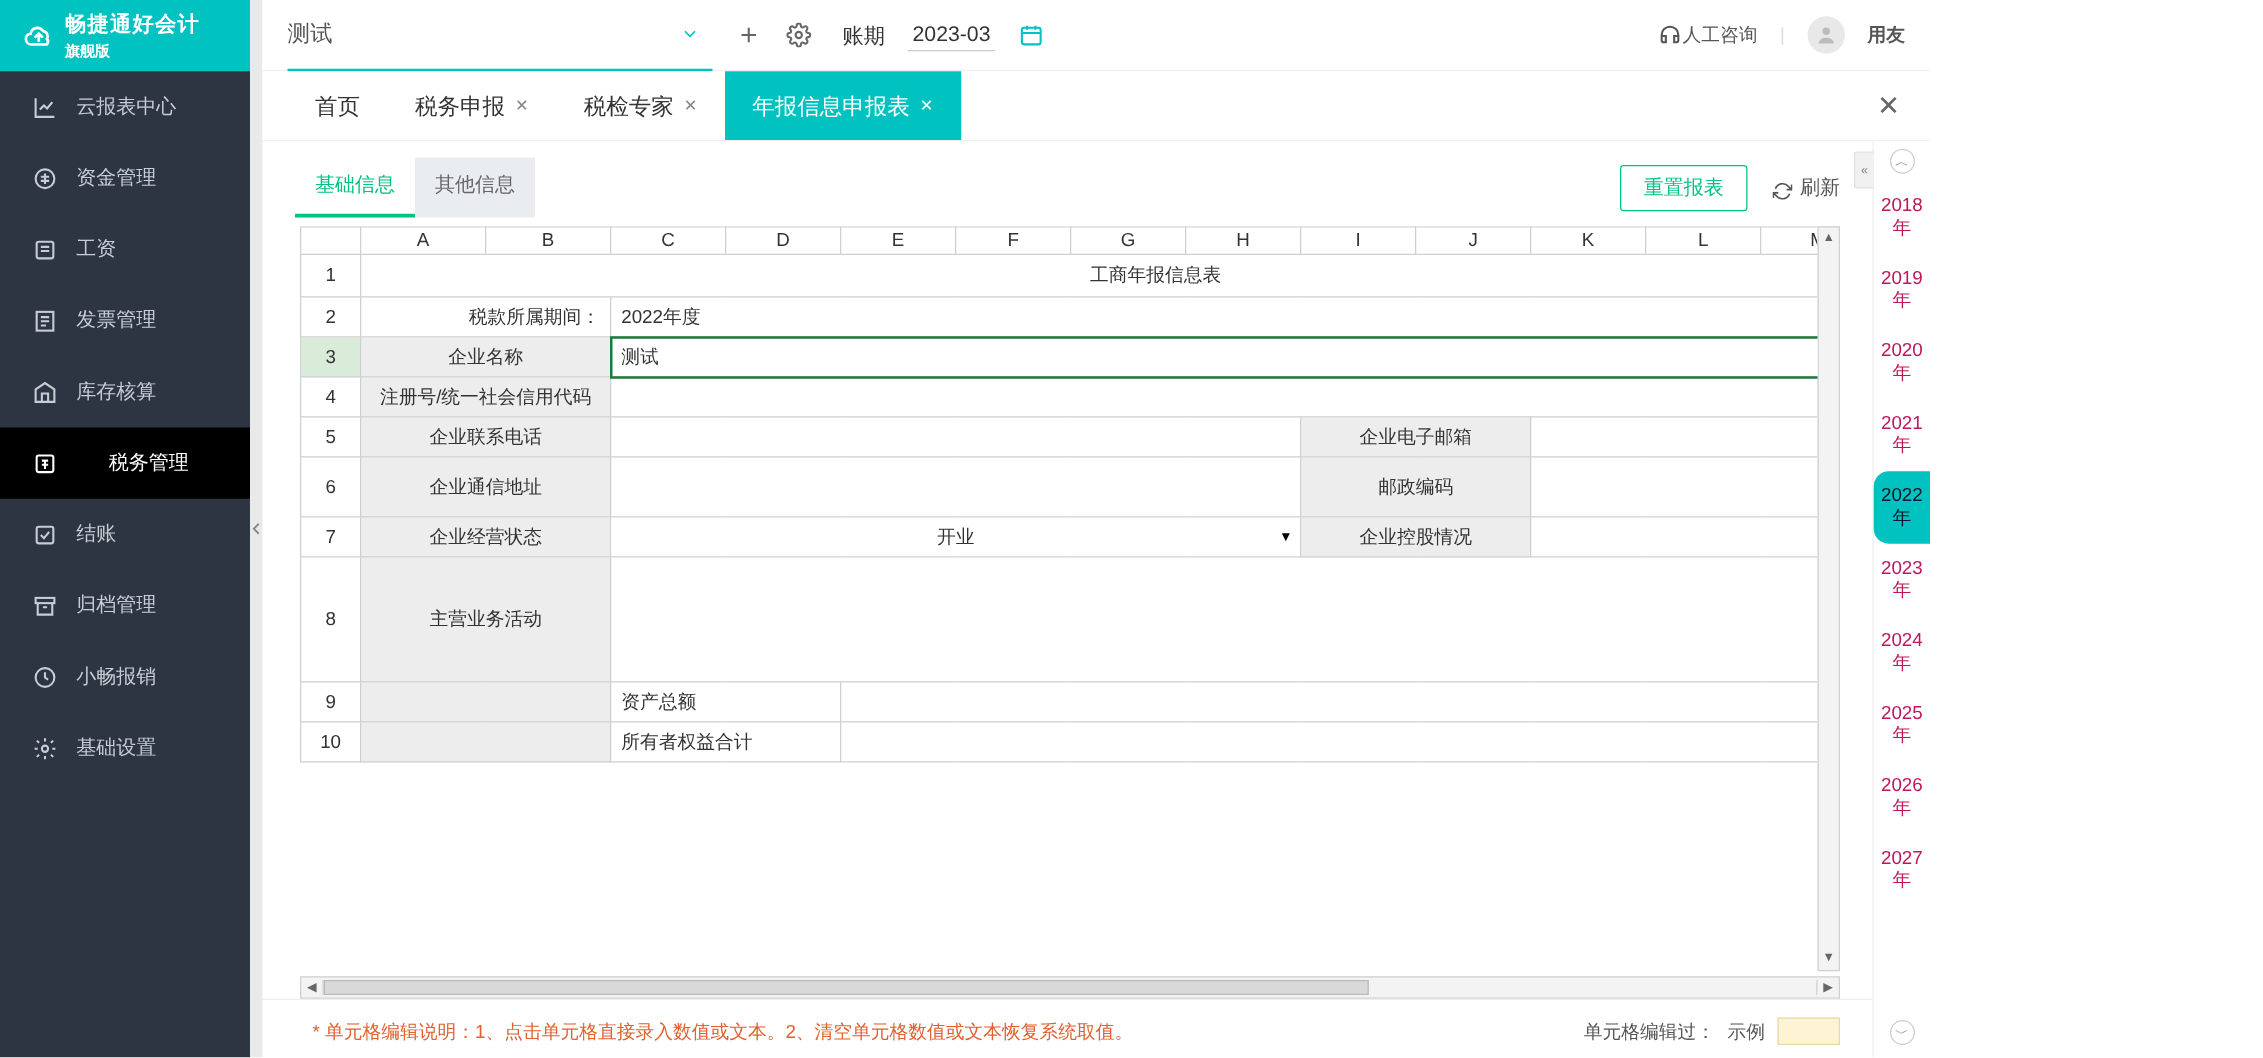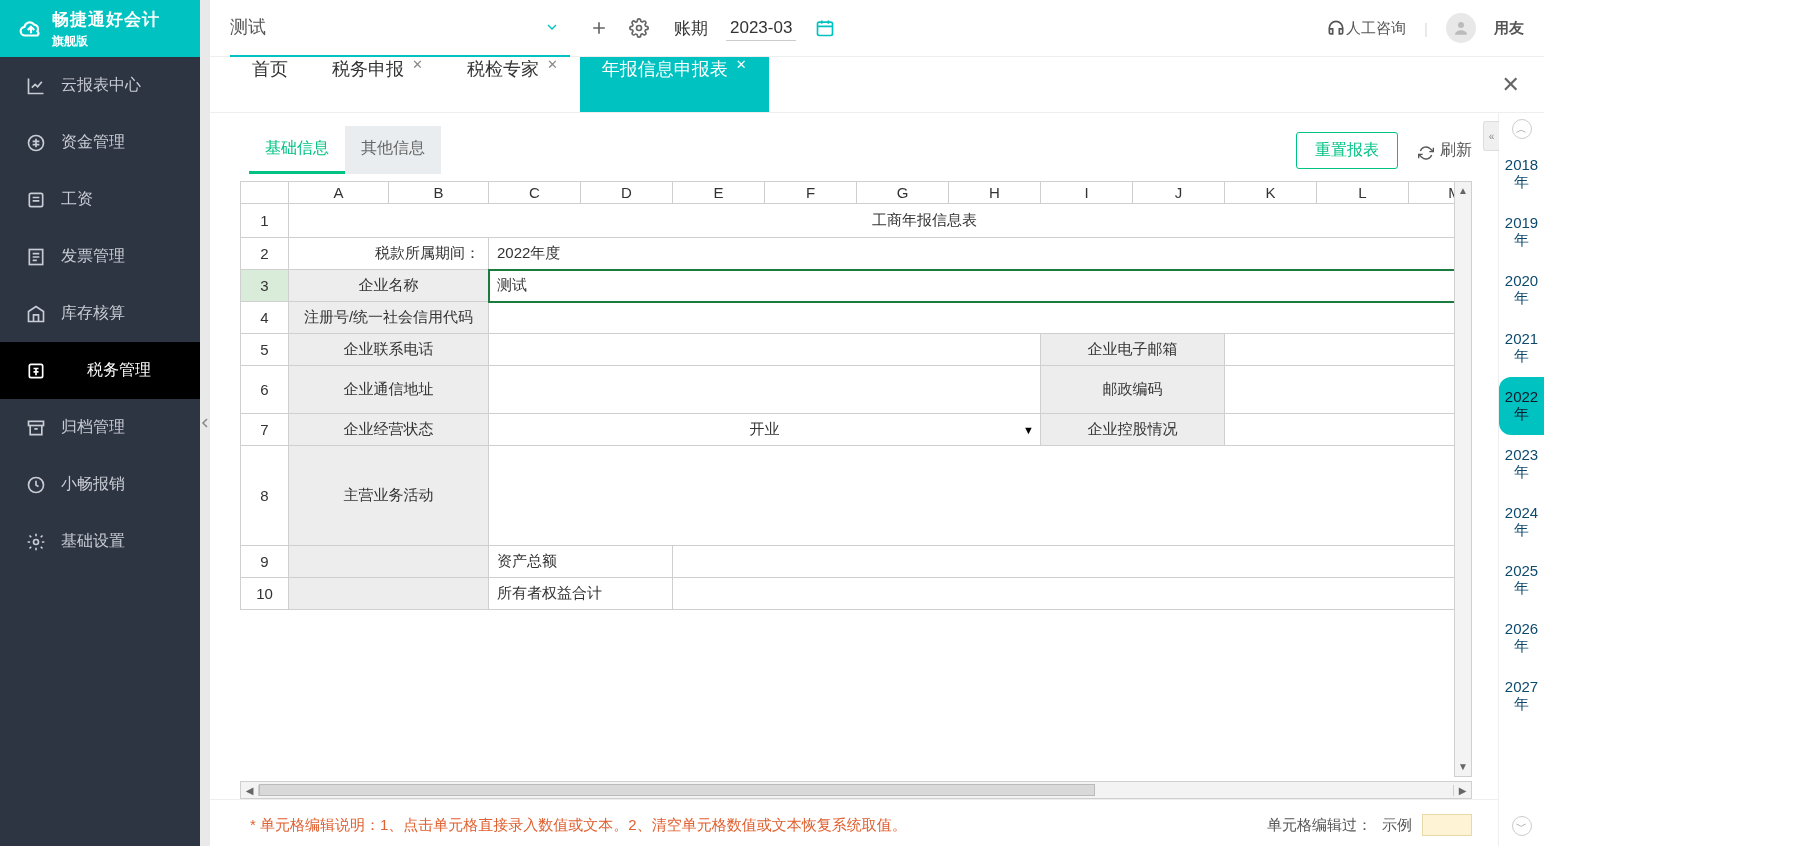--- a/index.html
+++ b/index.html
@@ -19,28 +19,28 @@
 .main { flex: 1; display: flex; flex-direction: column; min-width: 0; }
 .topbar { height: 57px; display: flex; align-items: center; padding: 0 20px; border-bottom: 1px solid #eee; background: #fff; gap: 18px; }
 .org-select { flex: 0 0 340px; height: 57px; display: flex; align-items: center; border-bottom: 2px solid #00c3c1; font-size: 18px; color: #555; justify-content: space-between; padding-right: 10px; cursor: pointer; }
 .top-icon { width: 22px; height: 22px; color: #666; cursor: pointer; display: inline-flex; align-items: center; justify-content: center; }
 .period-label { font-size: 17px; color: #333; margin-left: 6px; }
 .period-value { font-size: 17px; color: #333; border-bottom: 1px solid #ccc; padding: 2px 4px; }
 .spacer { flex: 1; }
 .support { display: flex; align-items: center; gap: 0; color: #555; cursor: pointer; }
 .avatar { width: 30px; height: 30px; border-radius: 50%; background: #e8e8e8; display: inline-flex; align-items: center; justify-content: center; }
 .tabs-row { height: 56px; display: flex; align-items: stretch; padding: 0 8px 0 20px; gap: 0; background: #fff; border-bottom: 1px solid #eee; }
-.tab { display: flex; align-items: flex-start; padding: 0 22px; font-size: 18px; color: #333; gap: 8px; cursor: pointer; }
+.tab { display: flex; align-items: center; padding: 0 22px; font-size: 18px; color: #333; gap: 8px; cursor: pointer; }
 .tab .close { color: #888; font-size: 13px; }
 .tab.active { background: #00c3c1; color: #fff; }
 .tab.active .close { color: #fff; }
 .tab-close-all { margin-left: auto; display: flex; align-items: center; padding: 0 16px; font-size: 22px; color: #666; cursor: pointer; }
 .content { flex: 1; display: flex; min-height: 0; }
 .work { flex: 1; display: flex; flex-direction: column; padding: 12px 0 0 0; min-width: 0; }
-.subtabs-row { display: flex; align-items: center; padding: 0 26px 0 39px; height: 50px; }
+.subtabs-row { display: flex; align-items: center; padding: 0 26px 0 26px; height: 50px; }
 .subtab { padding: 12px 16px; font-size: 16px; color: #666; cursor: pointer; border-bottom: 3px solid transparent; }
 .subtab.active { color: #00c283; border-bottom-color: #00c283; }
 .subtab.inactive-bg { background: #e9edf0; }
 .actions { margin-left: auto; display: flex; align-items: center; gap: 20px; }
 .btn-outline { border: 1px solid #00c283; color: #00c283; background: #fff; padding: 7px 18px; border-radius: 3px; font-size: 16px; cursor: pointer; }
 .btn-text { display: flex; align-items: flex-end; gap: 6px; color: #555; cursor: pointer; font-size: 16px; }
 .sheet-wrap { flex: 1; margin: 6px 26px 0 30px; display: flex; flex-direction: column; min-height: 0; position: relative; }
 .sheet-scroll { flex: 1; display: flex; min-height: 0; }
 .sheet { flex: 1; overflow: hidden; }
 table.grid { border-collapse: collapse; table-layout: fixed; width: 100%; }
@@ -63,21 +63,21 @@
 .hscroll .arrow.r { border-left: 1px solid #cfcfcf; border-right: none; }
 .hscroll .track { flex: 1; height: 100%; position: relative; }
 .hscroll .thumb { position: absolute; left: 0; top: 2px; bottom: 2px; width: 70%; background: #d9d9d9; border: 1px solid #bbb; }
 .footnote { padding: 14px 26px 10px 40px; display: flex; align-items: center; font-size: 15px; border-top: 1px solid #eee; }
 .footnote .warn { color: #e06030; }
 .footnote .right { margin-left: auto; display: flex; align-items: center; gap: 10px; color: #555; }
 .swatch { width: 50px; height: 22px; background: #fff3d6; border: 1px solid #e8d9a8; }
 .year-rail { width: 46px; background: #fff; border-left: 1px solid #eee; display: flex; flex-direction: column; align-items: center; padding-top: 6px; gap: 0; position: relative; }
 .rail-toggle { width: 20px; height: 20px; border-radius: 50%; border: 1px solid #ccc; display: flex; align-items: center; justify-content: center; font-size: 11px; color: #888; cursor: pointer; margin-bottom: 6px; }
 .rail-collapse { position: absolute; left: -16px; top: 8px; width: 16px; height: 30px; background: #f0f0f0; border: 1px solid #ddd; border-right: none; display: flex; align-items: center; justify-content: center; font-size: 10px; color: #888; cursor: pointer; border-radius: 3px 0 0 3px; }
-.year-item { width: 100%; text-align: center; padding: 11px 0; font-size: 15px; color: #0c4a6e; cursor: pointer; }
+.year-item { width: 100%; text-align: center; padding: 11px 0; font-size: 15px; color: #be185d; cursor: pointer; }
 .year-item.active { background: #00c3c1; color: #0f172a; border-radius: 12px 0 0 12px; }
 .rail-down { width: 20px; height: 20px; border-radius: 50%; border: 1px solid #ccc; display: flex; align-items: center; justify-content: center; font-size: 11px; color: #888; cursor: pointer; margin-top: auto; margin-bottom: 10px; }
 </style>
 </head>
 <body>
 
 <div class="app">
   <div class="sidebar">
     <div class="logo-bar">
       <svg width="26" height="26" viewBox="0 0 24 24" fill="none" stroke="#fff" stroke-width="2">
@@ -135,20 +135,29 @@
           <span>库存核算</span>
         </div>
       <div class="nav-item active">
           <span class="ico">
             <svg width="20" height="20" viewBox="0 0 24 24" fill="none" stroke="currentColor" stroke-width="2">
               <rect x="4" y="4" width="16" height="16" rx="2"></rect>
               <path d="M9 9h6M9 13h6M12 9v8"></path>
             </svg>
           </span>
           <span>税务管理</span>
+        </div>
+      <div class="nav-item">
+          <span class="ico">
+            <svg width="20" height="20" viewBox="0 0 24 24" fill="none" stroke="currentColor" stroke-width="2">
+              <rect x="4" y="4" width="16" height="16" rx="2"></rect>
+              <path d="M8 12l3 3 5-6"></path>
+            </svg>
+          </span>
+          <span>结账</span>
         </div>
       <div class="nav-item">
           <span class="ico">
             <svg width="20" height="20" viewBox="0 0 24 24" fill="none" stroke="currentColor" stroke-width="2">
               <rect x="3" y="4" width="18" height="5"></rect>
               <path d="M5 9v11h14V9M10 13h4"></path>
             </svg>
           </span>
           <span>归档管理</span>
         </div>

